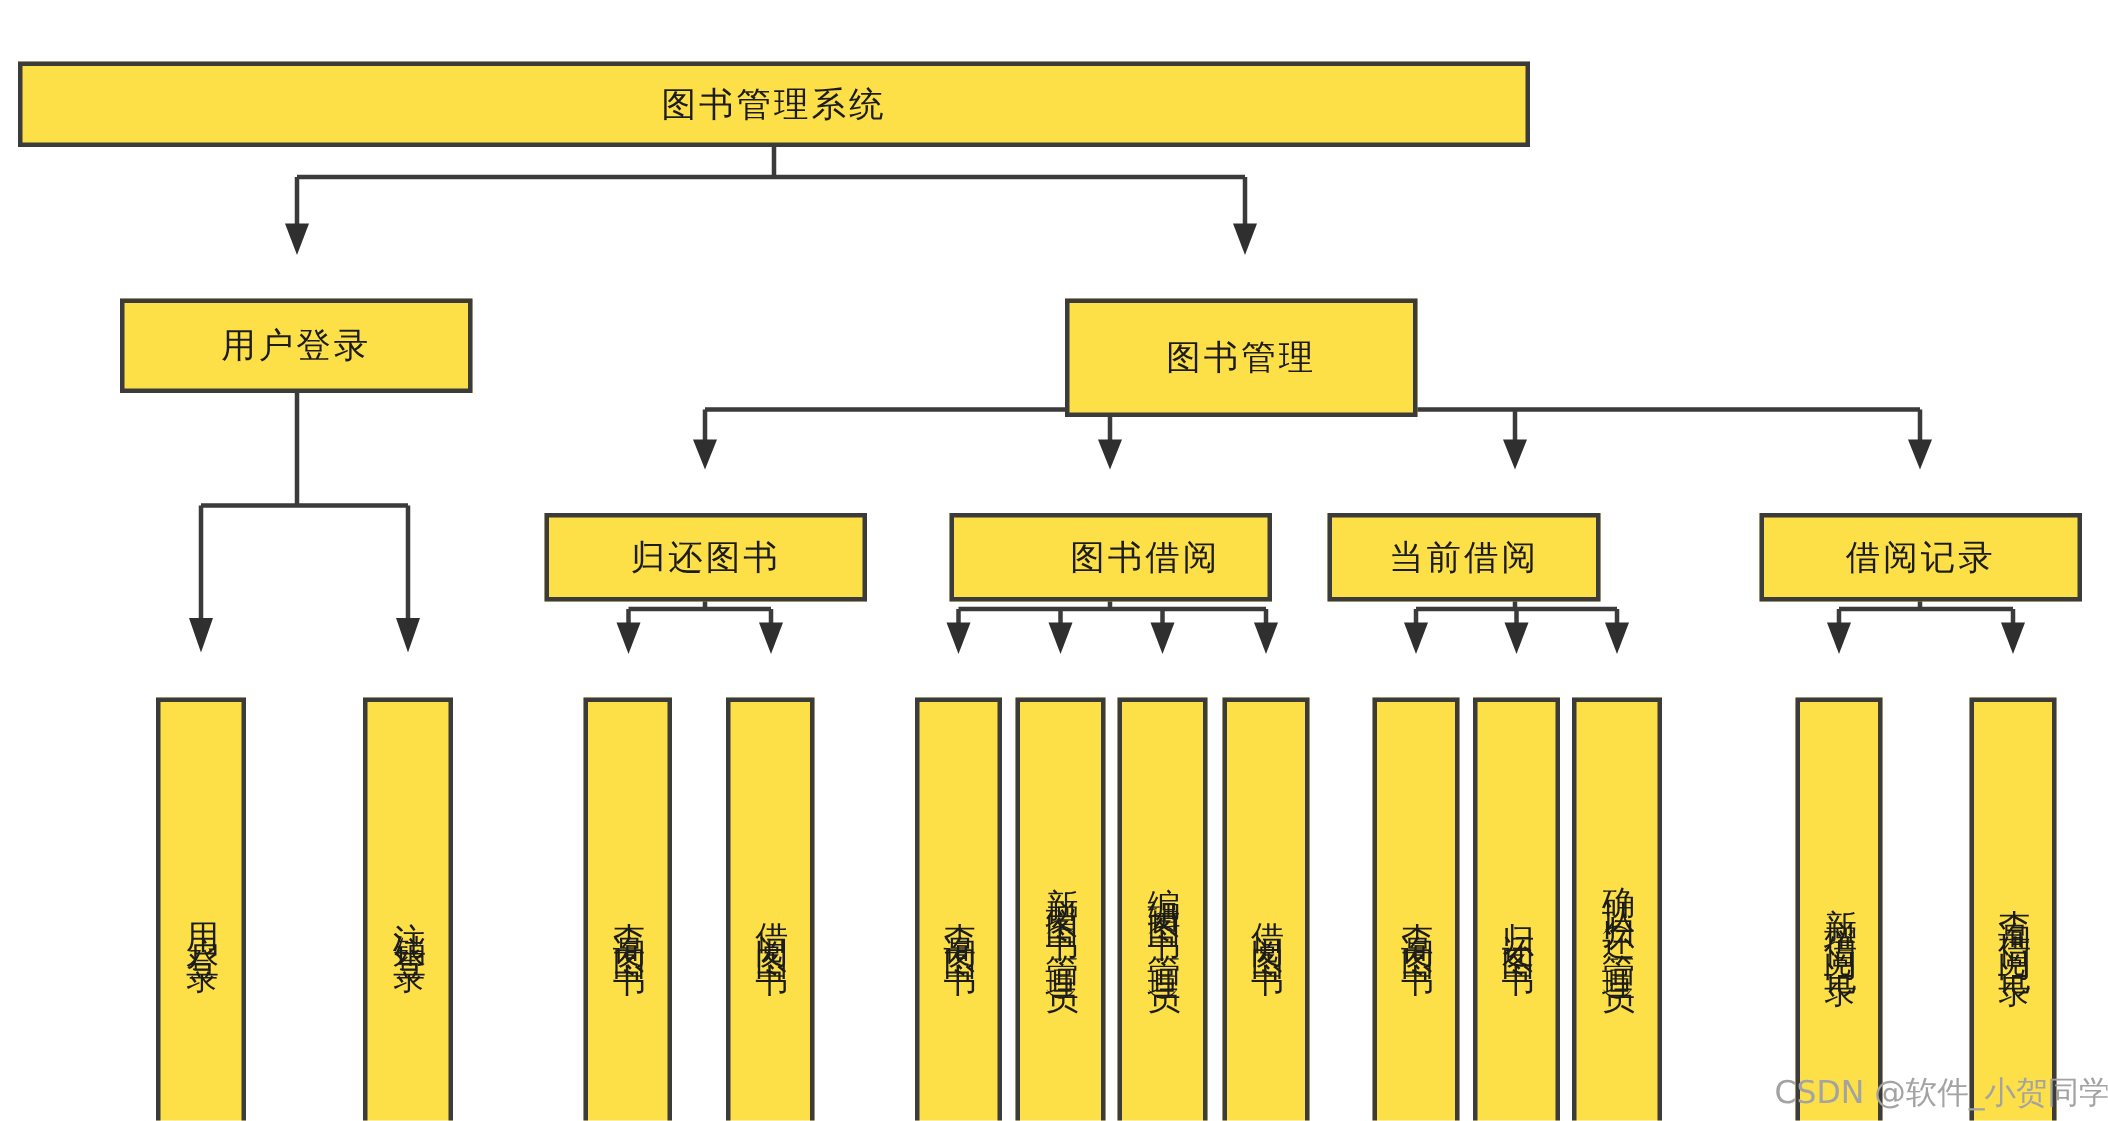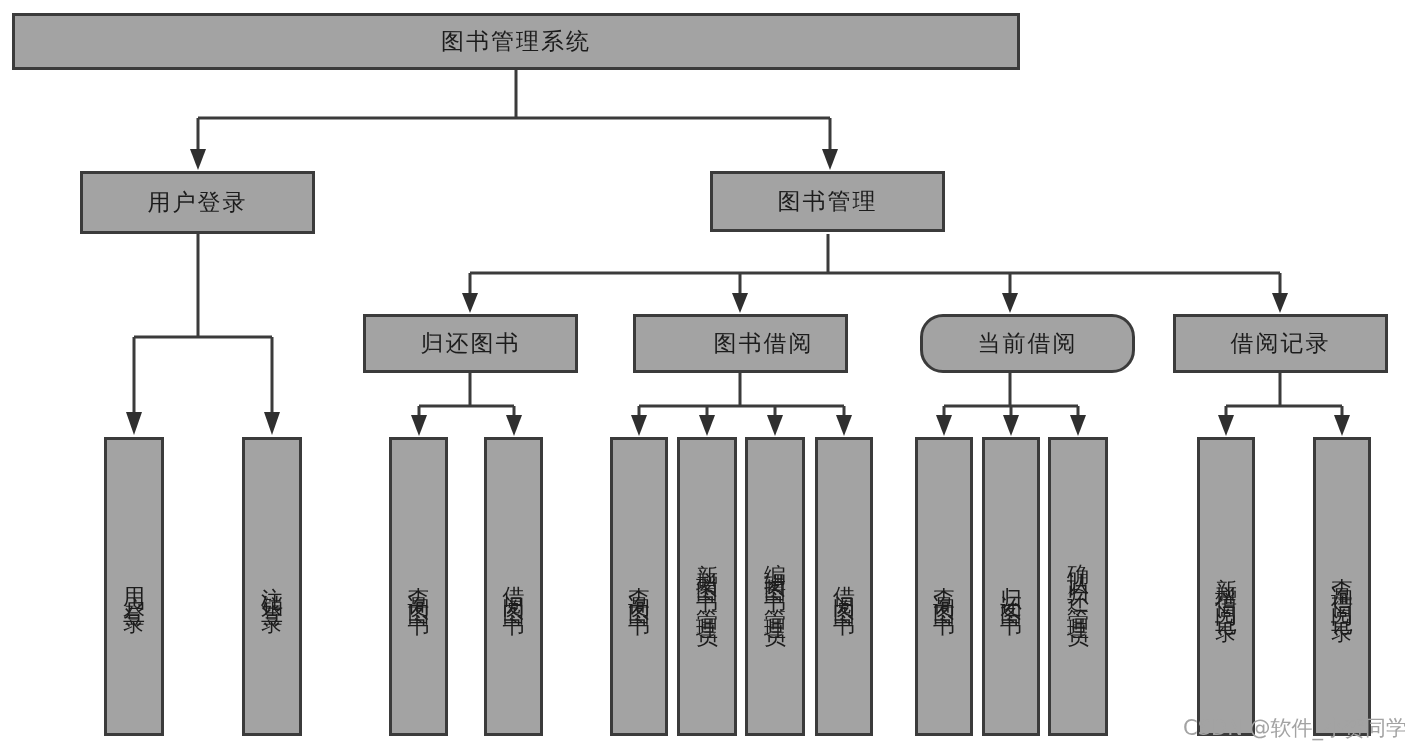--- a/index.html
+++ b/index.html
@@ -22,25 +22,26 @@
     stroke-width: 3;
   }
   .wires polygon {
     fill: #2f2f2f;
     stroke: none;
   }
   .box {
     position: absolute;
     box-sizing: border-box;
     border: 3px solid #3b3b3b;
-    background: #a3a3a3;
+    background: #fde047;
     display: flex;
     align-items: center;
     justify-content: center;
     color: #1c1c1c;
+    margin-top: 28px;
   }
   .box.h {
     font-size: 23px;
     letter-spacing: 2px;
     white-space: nowrap;
   }
   .box.v {
     writing-mode: vertical-rl;
     text-orientation: mixed;
     font-size: 22px;
@@ -101,25 +102,25 @@
     <g>
       <path d="M1280 373 V406 M1226 406 H1342 M1226 406 V417 M1342 406 V417"></path>
       <polygon points="1218,415 1234,415 1226,436"></polygon>
       <polygon points="1334,415 1350,415 1342,436"></polygon>
     </g>
   </svg>
 
   <div class="box h" style="left:12px; top:13px; width:1008px; height:57px;">图书管理系统</div>
 
   <div class="box h" style="left:80px; top:171px; width:235px; height:63px;">用户登录</div>
-  <div class="box h" style="left:710px; top:171px; width:235px; height:61px;">图书管理</div>
+  <div class="box h" style="left:710px; top:171px; width:235px; height:79px;">图书管理</div>
 
   <div class="box h" style="left:363px; top:314px; width:215px; height:59px;">归还图书</div>
   <div class="box h" style="left:633px; top:314px; width:215px; height:59px;padding-left:46px;">图书借阅</div>
-  <div class="box h" style="left:920px; top:314px; width:215px; height:59px;border-radius:23px;">当前借阅</div>
+  <div class="box h" style="left:885px; top:314px; width:182px; height:59px;">当前借阅</div>
   <div class="box h" style="left:1173px; top:314px; width:215px; height:59px;">借阅记录</div>
 
   <div class="box v" style="left:104px; top:437px; width:60px; height:299px;">用户登录</div>
   <div class="box v" style="left:242px; top:437px; width:60px; height:299px;">注销登录</div>
 
   <div class="box v" style="left:389px; top:437px; width:59px; height:299px;">查询图书</div>
   <div class="box v" style="left:484px; top:437px; width:59px; height:299px;">借阅图书</div>
 
   <div class="box v" style="left:610px; top:437px; width:58px; height:299px;">查询图书</div>
   <div class="box v" style="left:677px; top:437px; width:60px; height:299px;">新增图书（管理员）</div>

